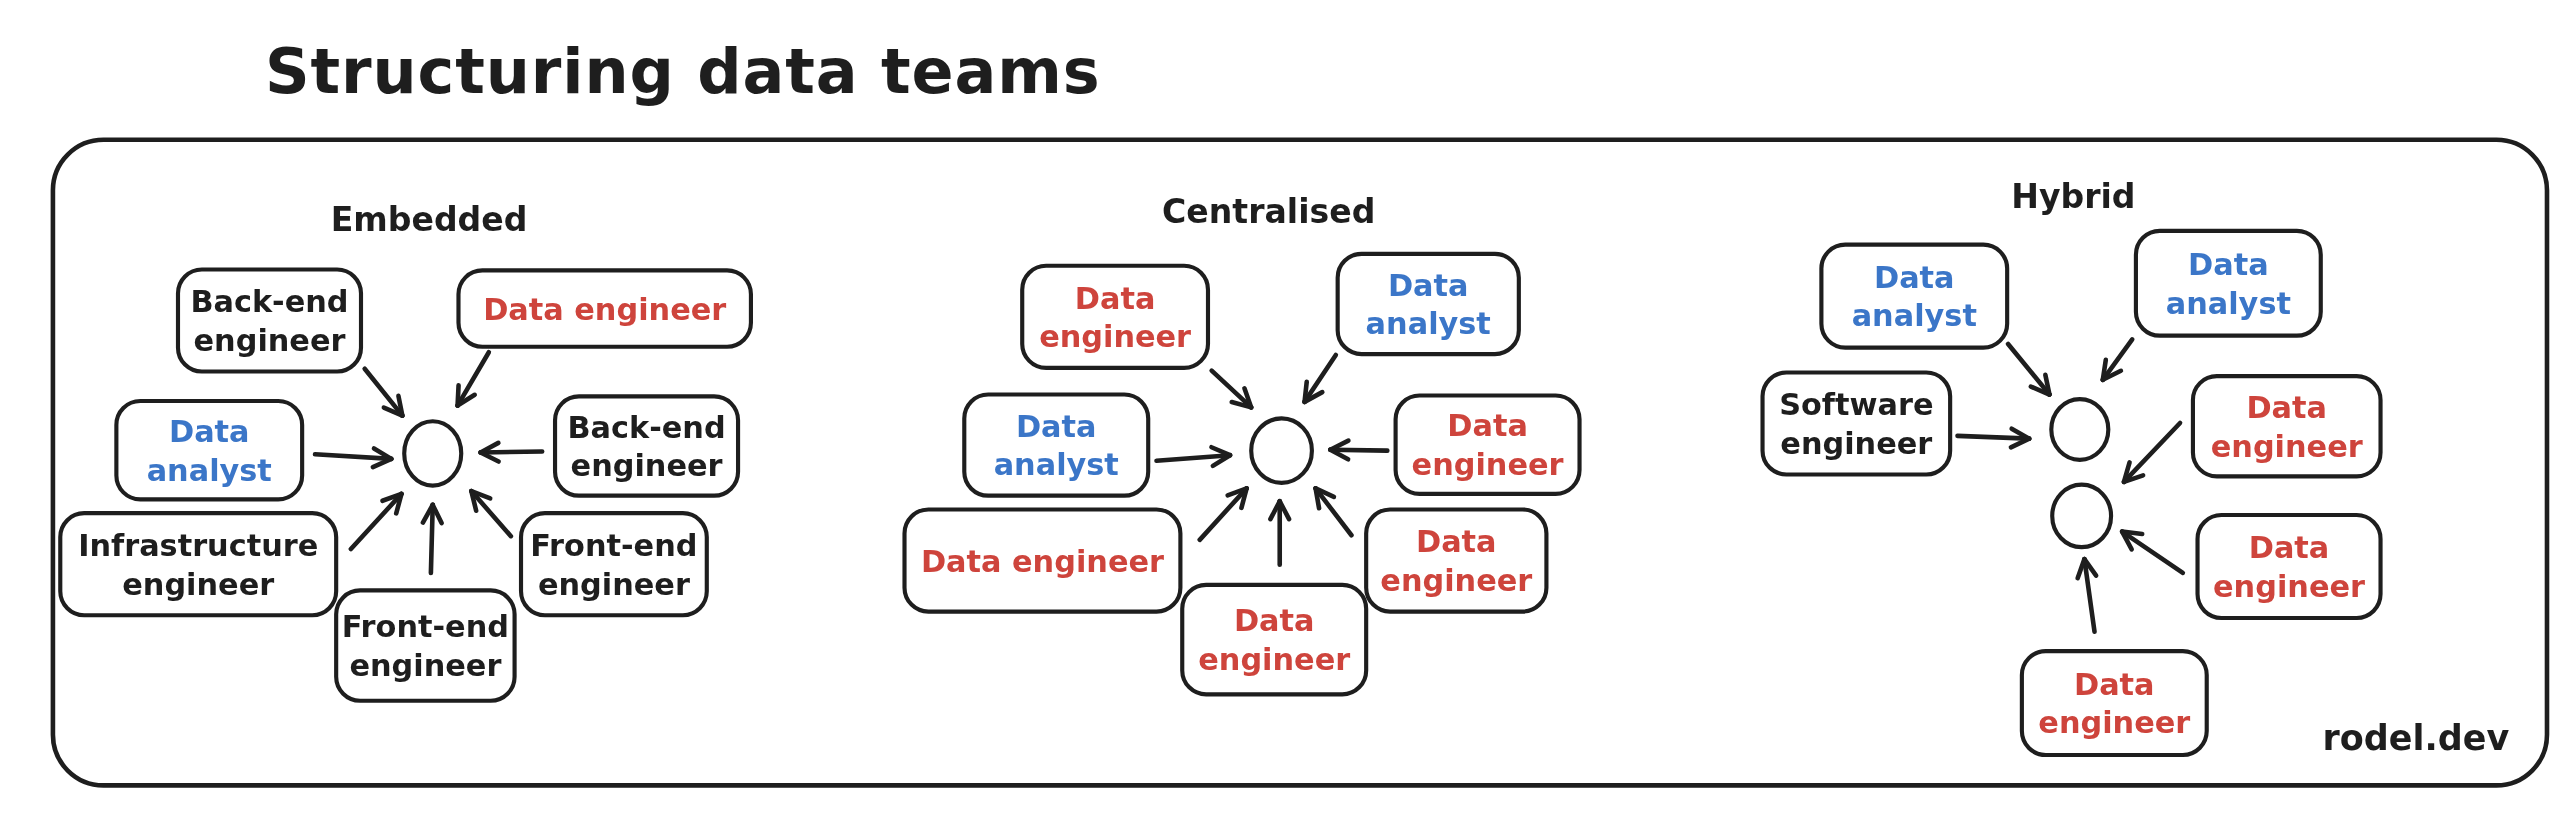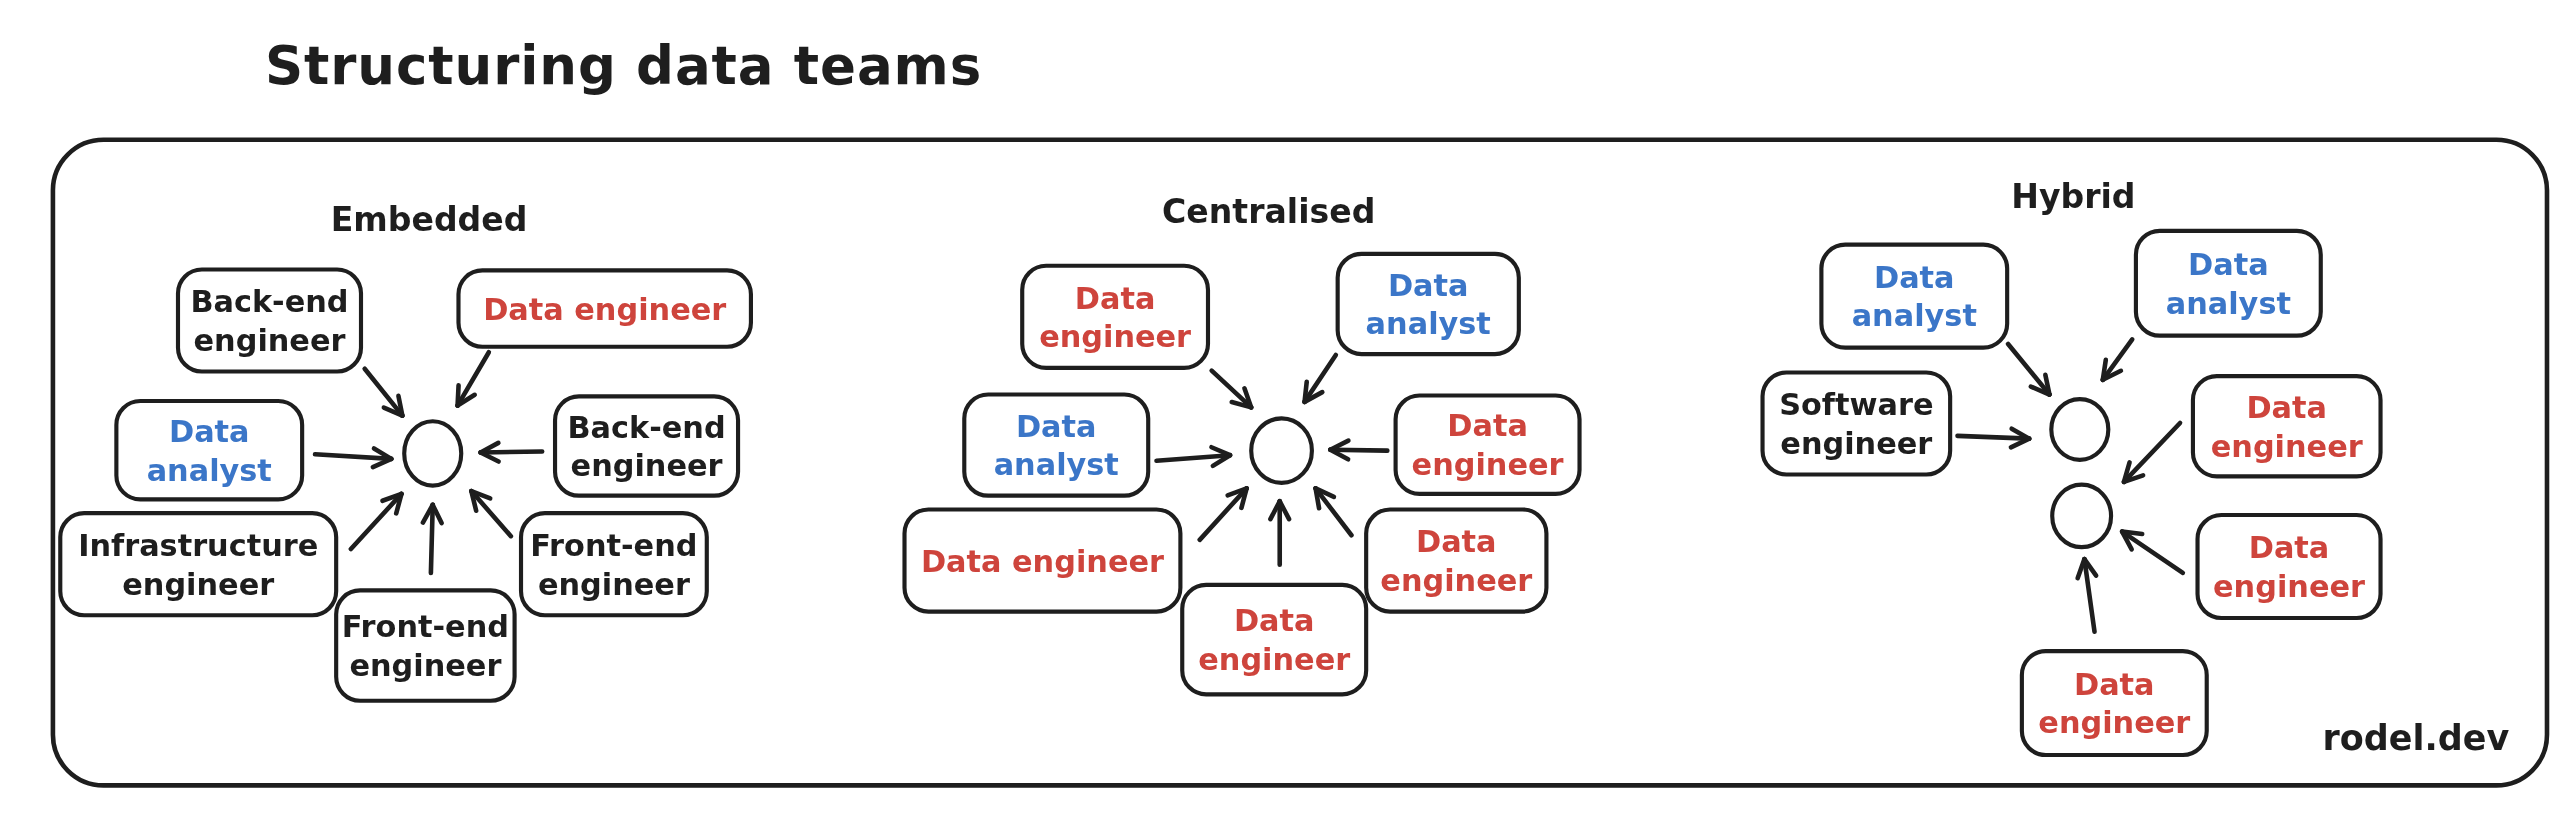--- a/index.html
+++ b/index.html
@@ -13,21 +13,21 @@
     width: 2576px;
     height: 824px;
     background: #ffffff;
     overflow: hidden;
   }
   .page-title {
     position: absolute;
     left: 265px;
     top: 35px;
     margin: 0;
-    font-size: 53px;
+    font-size: 62px;
     font-weight: 700;
     letter-spacing: 0.9px;
     color: #1e1e1e;
     white-space: nowrap;
   }
   svg.diagram {
     position: absolute;
     left: 0;
     top: 0;
     width: 2576px;

